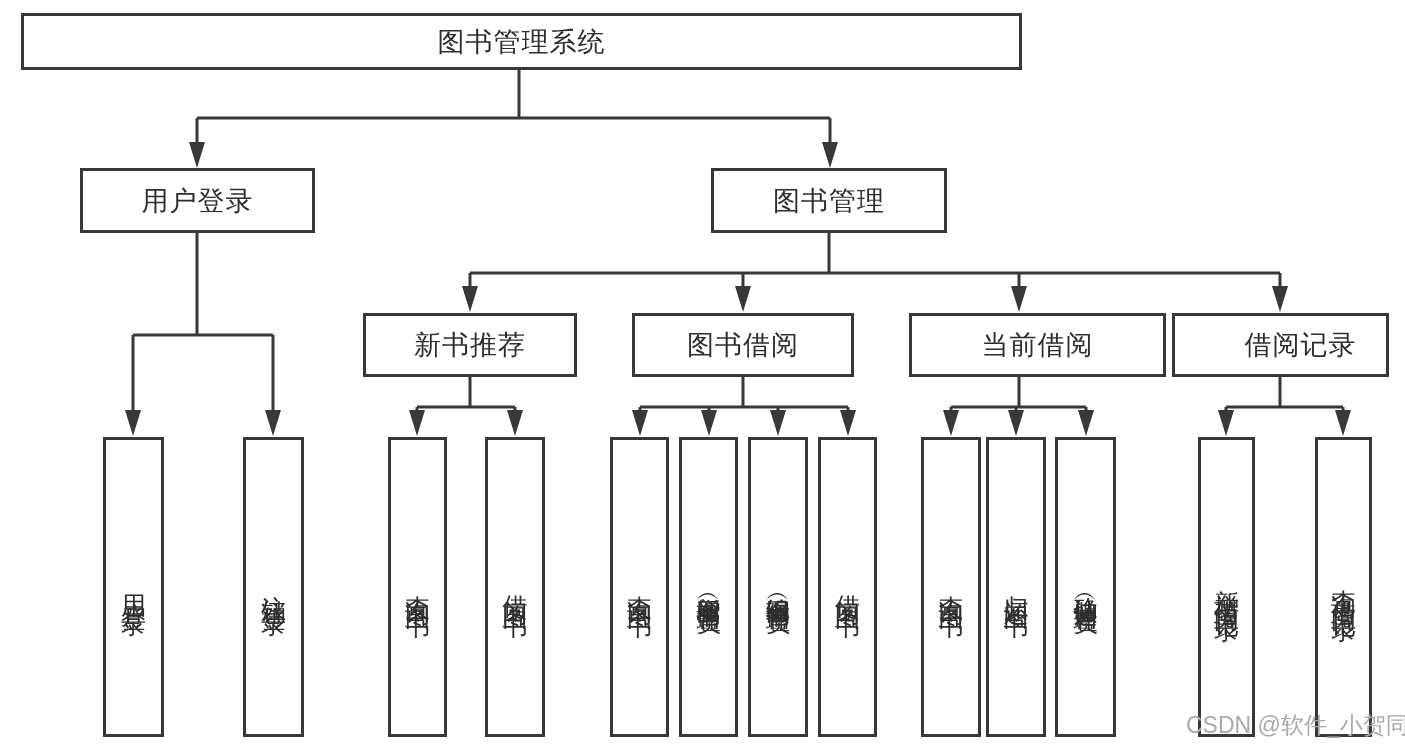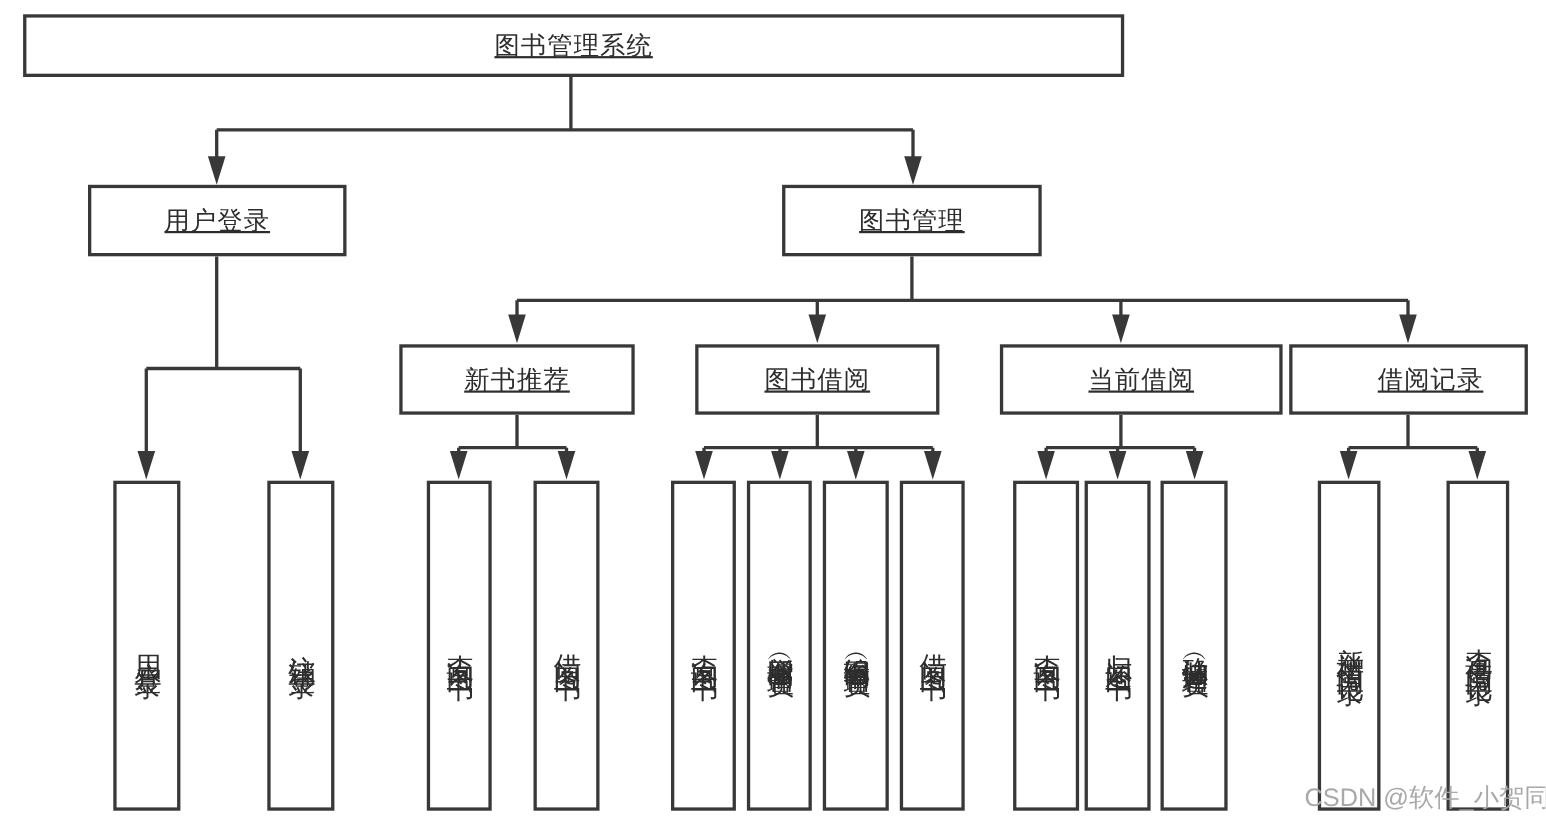--- a/index.html
+++ b/index.html
@@ -13,21 +13,21 @@
   #connectors{position:absolute;left:0;top:0;z-index:1;}
   .box{
     position:absolute;
     box-sizing:border-box;
     border:3px solid #383838;
     background:#ffffff;
     display:flex;align-items:center;justify-content:center;
     color:#2d2d2d;
     z-index:2;
   }
-  .h-label{font-size:23px;letter-spacing:1px;white-space:nowrap;text-decoration:underline;}
+  .h-label{font-size:27px;letter-spacing:1px;white-space:nowrap;}
   .leaf{
     writing-mode:vertical-rl;
     text-orientation:mixed;
     font-size:25px;
     letter-spacing:6px;
     line-height:1;
   }
   .leaf-long{letter-spacing:2px;font-size:24px;}
   #watermark{
     position:absolute;

